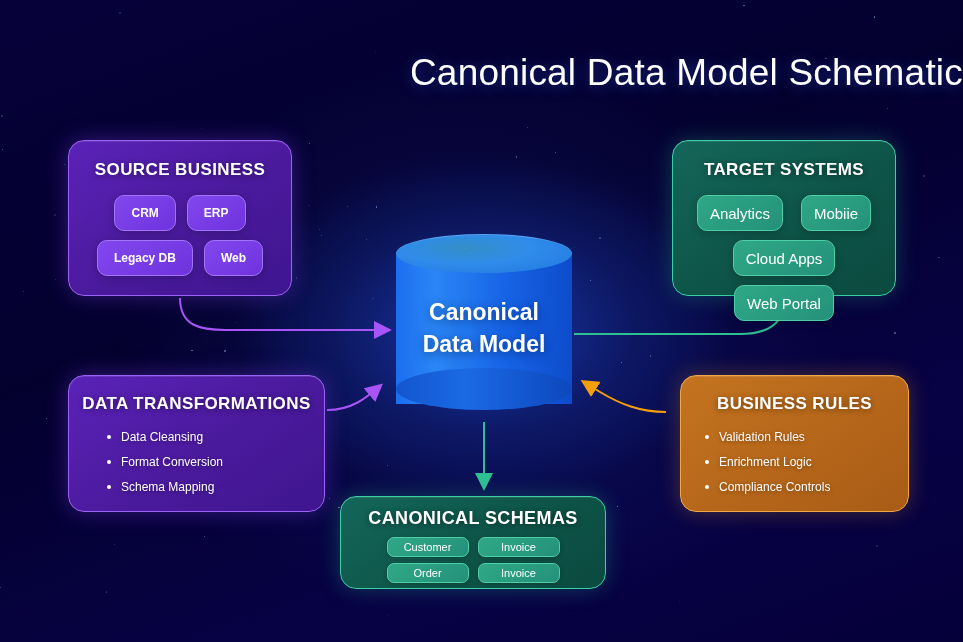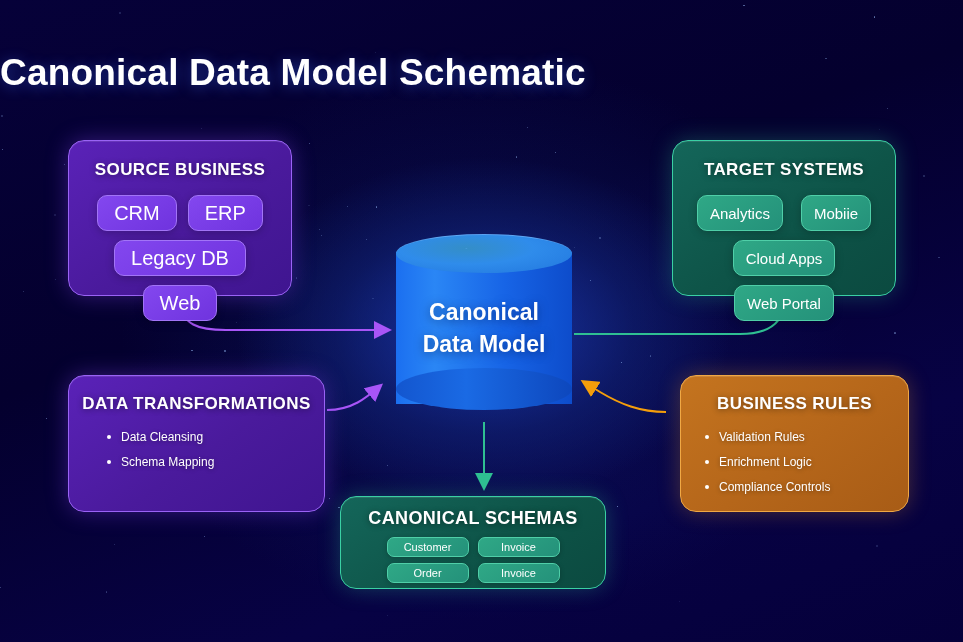--- a/index.html
+++ b/index.html
@@ -13,22 +13,22 @@
     background:
       radial-gradient(ellipse 330px 230px at 484px 330px, rgba(28,60,180,.85) 0%, rgba(18,40,130,.45) 45%, rgba(10,20,80,0) 75%),
       radial-gradient(ellipse 520px 400px at 484px 340px, rgba(14,30,110,.55) 0%, rgba(8,12,60,0) 70%),
       linear-gradient(160deg,#060139 0%,#04002e 40%,#070244 75%,#05003a 100%);
     overflow:hidden;
   }
   .stars{position:absolute;inset:0;pointer-events:none;}
   .star{position:absolute;border-radius:50%;background:#9fc4ff;}
 
   .title{
-    position:absolute;left:0;right:0;top:52px;text-align:left;
-    color:#ffffff;font-size:37px;font-weight:bold;letter-spacing:.2px;
+    position:absolute;left:0;right:0;top:52px;text-align:right;
+    color:#ffffff;font-size:37px;font-weight:normal;letter-spacing:.2px;
     text-shadow:0 2px 14px rgba(60,110,255,.45);
   }
 
   svg.links{position:absolute;left:0;top:0;width:963px;height:642px;}
 
   .node{position:absolute;border-radius:16px;box-sizing:border-box;}
   .node-title{
     text-align:center;color:#fff;font-weight:bold;letter-spacing:.4px;
     text-shadow:0 1px 6px rgba(0,0,0,.45);
   }
@@ -42,22 +42,23 @@
   #source{
     left:68px;top:140px;width:224px;height:156px;
     background:linear-gradient(145deg,#5a22b8 0%,#4a1a9c 55%,#3f1590 100%);
     border:1.5px solid #9a63f5;
     box-shadow:0 0 22px rgba(123,63,228,.40), inset 0 1px 0 rgba(255,255,255,.10);
   }
   #source .node-title{font-size:17px;margin-top:19px;}
   #source .chips{gap:9px 11px;margin-top:15px;padding:0 14px;}
   #source .chip{
     background:linear-gradient(145deg,#8347ef,#6f33de);
-    border:1px solid #a274f7;font-size:20px;height:36px;padding:2px 16px;
+    border:1px solid #a274f7;font-size:12px;height:36px;padding:2px 16px;
     box-shadow:0 2px 8px rgba(0,0,0,.22);
+    font-weight:bold;
   }
 
   
   #target{
     left:672px;top:140px;width:224px;height:156px;
     background:linear-gradient(145deg,#14665a 0%,#0e5448 55%,#0b4a40 100%);
     border:1.5px solid #3ad0a4;
     box-shadow:0 0 22px rgba(42,180,140,.32), inset 0 1px 0 rgba(255,255,255,.10);
   }
   #target .node-title{font-size:17px;margin-top:19px;}
@@ -263,20 +264,21 @@
       <div class="chip">Mobiie</div>
       <div class="chip">Cloud Apps</div>
       <div class="chip">Web Portal</div>
     </div>
   </div>
 
   <div class="node" id="transform">
     <div class="node-title">DATA TRANSFORMATIONS</div>
     <ul class="bullets">
       <li>Data Cleansing</li>
+      <li>Format Conversion</li>
       <li>Schema Mapping</li>
     </ul>
   </div>
 
   <div class="node" id="rules">
     <div class="node-title">BUSINESS RULES</div>
     <ul class="bullets">
       <li>Validation Rules</li>
       <li>Enrichment Logic</li>
       <li>Compliance Controls</li>

